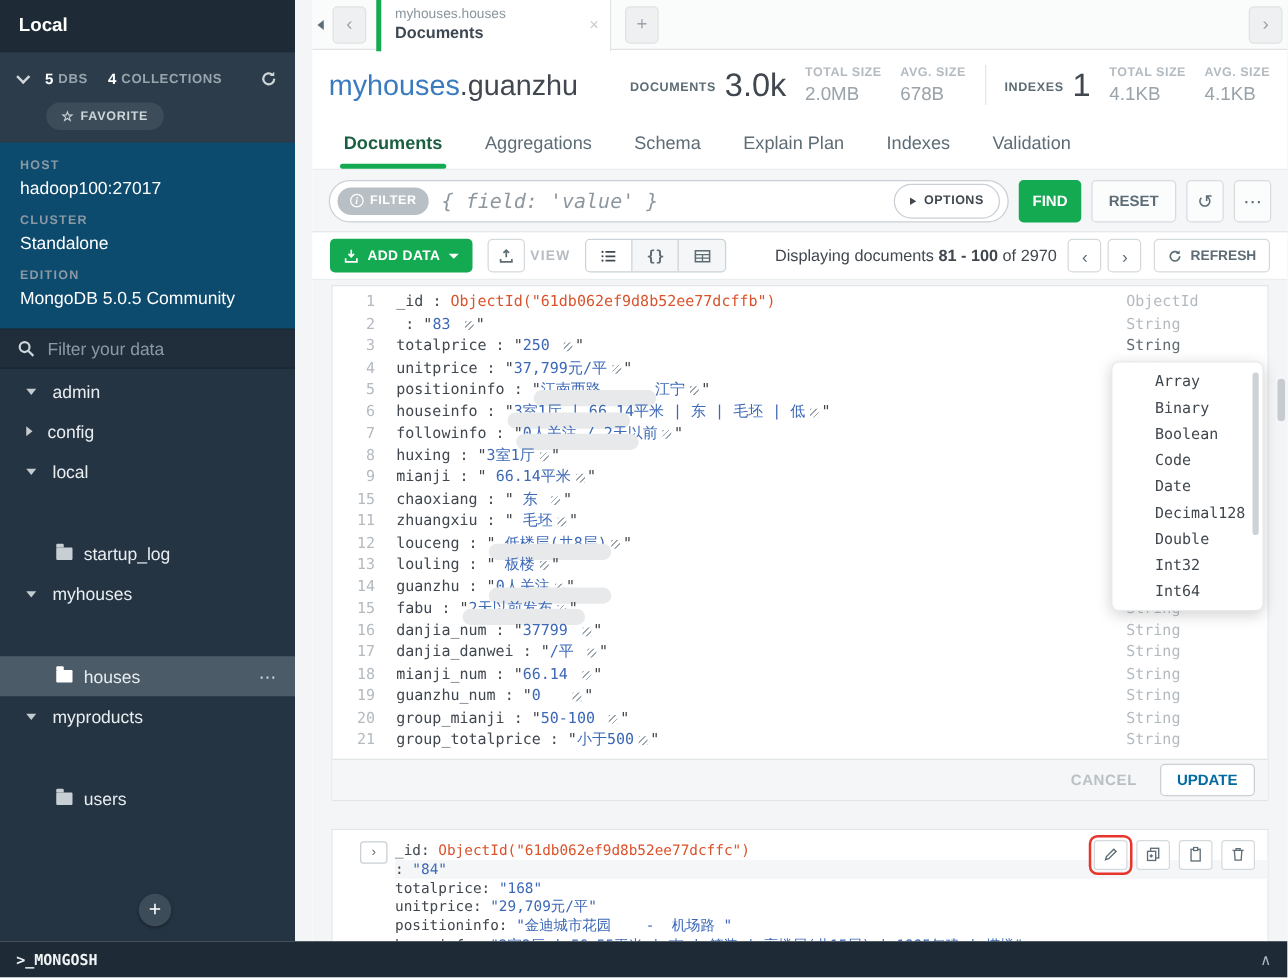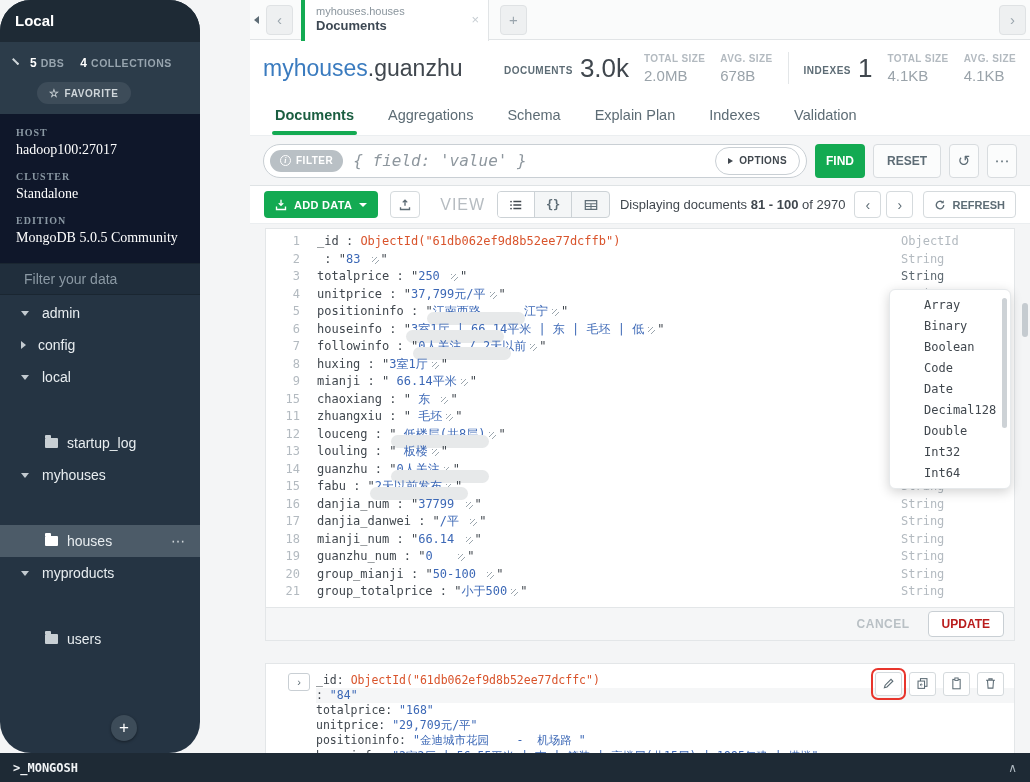--- a/index.html
+++ b/index.html
@@ -1,30 +1,30 @@
 <!DOCTYPE html>
 <html><head>
 <meta charset="utf-8">
 <style>
   * { margin:0; padding:0; box-sizing:border-box; }
   html,body { width:1030px; height:782px; }
   body { font-family:"Liberation Sans", sans-serif; position:relative; overflow:hidden; background:#f4f5f6; }
 
   
-  .sidebar { position:absolute; left:0; top:0; width:200px; height:753px; background:#253443; overflow:hidden;border-radius:31px; }
+  .sidebar { position:absolute; left:0; top:0; width:236px; height:753px; background:#253443; overflow:hidden; }
   .sb-title { height:42px; line-height:42px; background:#1e2a35; color:#fff; font-weight:bold; font-size:15px; padding-left:15px; }
   .sb-meta { background:#2c3c4a; padding:9px 0 10px 0; }
   .sb-meta-row { display:flex; align-items:center; padding:0 14px 0 16px; height:24px; }
   .chev-down { width:8px; height:8px; border-left:2px solid #cfd6da; border-bottom:2px solid #cfd6da; transform:rotate(-45deg) translateY(-2px); margin-right:12px; }
   .sb-meta-row .num { color:#fff; font-weight:bold; font-size:12px; margin-right:4px; }
   .sb-meta-row .lbl { color:#97a4ae; font-weight:bold; font-size:10.5px; letter-spacing:.5px; margin-right:16px; }
   .sb-meta-row svg { margin-left:auto; }
   .fav { margin:7px 0 0 37px; height:22px; border-radius:11px; background:#3d4c59; border:none; color:#cfd6da; font-size:10px; font-weight:bold; letter-spacing:.6px; padding:0 12px; display:flex; align-items:center; gap:5px; cursor:pointer; }
   .fav .star { font-size:11px; }
-  .sb-host { padding:13px 16px 4px 16px; background:#0f172a;font-family:Liberation Serif, serif; }
+  .sb-host { padding:13px 16px 4px 16px; background:#0c4a6e; }
   .sb-host .grp { margin-bottom:13px; }
   .sb-host .glbl { font-size:10px; font-weight:bold; color:#8b99a4; letter-spacing:1px; }
   .sb-host .gval { font-size:14px; color:#fff; margin-top:4px; }
   .sb-search { height:32px; background:#202e3c; display:flex; align-items:center; gap:10px; padding-left:14px; border-top:1px solid #1a2631; border-bottom:1px solid #1a2631; }
   .sb-search input { background:transparent; border:none; outline:none; color:#cfd6da; font-size:14px; width:190px; }
   .sb-search input::placeholder { color:#8b99a4; }
   .sb-tree { padding-top:2px; }
   .ti { display:flex; align-items:center; height:32px; padding-left:21px; color:#e8edf0; font-size:14px; cursor:pointer; }
   .ti .caret { width:0; height:0; border-left:4px solid transparent; border-right:4px solid transparent; border-top:5px solid #c3cad0; margin-right:13px; }
   .ti.caret-right .caret { border:none; border-top:4px solid transparent; border-bottom:4px solid transparent; border-left:5px solid #c3cad0; margin-right:12px; }
@@ -85,21 +85,21 @@
   .qoptions { margin-left:auto; margin-right:1px; height:28px; border-radius:14px; background:#fff; border:1px solid #c9cfd4; display:flex; align-items:center; gap:6px; padding:0 12px; font-size:10px; font-weight:bold; color:#40474e; letter-spacing:.4px; cursor:pointer; }
   .qoptions i { width:0; height:0; border-top:3.5px solid transparent; border-bottom:3.5px solid transparent; border-left:5px solid #40474e; }
   .btn-find { height:34px; padding:0 11px; background:#13aa52; border:none; border-radius:4px; color:#fff; font-size:12px; font-weight:bold; cursor:pointer; }
   .btn-flat { height:34px; padding:0 13px; background:#fbfcfc; border:1px solid #d8dcdf; border-radius:4px; color:#5d6c75; font-size:12px; font-weight:bold; cursor:pointer; }
   .btn-sq { width:30px; padding:0; font-size:15px; font-weight:normal; }
 
   .doctoolbar { height:38px; background:#fff; border-bottom:1px solid #ebeef0; display:flex; align-items:center; padding:0 14px; flex:none; }
   .btn-add { height:27px; background:#13aa52; border:none; border-radius:4px; color:#fff; display:flex; align-items:center; gap:7px; padding:0 11px; font-size:11px; font-weight:bold; letter-spacing:.3px; cursor:pointer; }
   .btn-add i.cdown { width:0; height:0; border-left:4px solid transparent; border-right:4px solid transparent; border-top:4px solid #fff; }
   .btn-export { margin-left:12px; width:30px; height:27px; background:#fff; border:1px solid #d5dadd; border-radius:4px; display:flex; align-items:center; justify-content:center; cursor:pointer; color:#5d6c75; }
-  .view-lbl { margin-left:20px; font-size:16px; font-weight:normal; color:#b6bcc1; letter-spacing:1px; }
+  .view-lbl { margin-left:4px; font-size:11px; font-weight:bold; color:#b6bcc1; letter-spacing:1px; }
   .seg-group { margin-left:12px; display:flex; height:27px; border:1px solid #ccd2d6; border-radius:4px; overflow:hidden; background:#f4f6f7; }
   .seg { width:37px; display:flex; align-items:center; justify-content:center; border-right:1px solid #ccd2d6; color:#5d6c75; cursor:pointer; font-family:"DejaVu Sans Mono", monospace; font-size:12px; font-weight:bold; }
   .seg:last-child { border-right:none; }
   .seg.active { background:#fff; }
   .tb-spacer { flex:1; }
   .disp { font-size:13px; color:#40474e; margin-right:9px; white-space:pre; }
   .disp .range { font-weight:bold; }
   .nav-sq { width:27px; height:27px; background:#fff; border:1px solid #d5dadd; border-radius:4px; color:#5d6c75; font-size:14px; display:flex; align-items:center; justify-content:center; cursor:pointer; }
   .nav-sq + .nav-sq { margin-left:5px; }
   .btn-refresh { margin-left:10px; height:27px; background:#fff; border:1px solid #d5dadd; border-radius:4px; display:flex; align-items:center; gap:6px; padding:0 10px; font-size:11px; font-weight:bold; color:#5d6c75; cursor:pointer; }
@@ -120,21 +120,21 @@
   .erow .oid { display:none; }
   .erow.objectid .oid { display:inline; color:#d9542c; }
   .vwrap { position:relative; }
   .pillover { display:none; }
   .erow.obscured .pillover { display:block; position:absolute; left:2px; bottom:-7px; width:98px; height:13px; background:#e7e9ea; border-radius:7px; }
   .dropdown { position:absolute; left:623px; top:60px; width:122px; height:200px; background:#fff; border:1px solid #e6e9eb; border-radius:6px; box-shadow:0 3px 12px rgba(0,0,0,.18); z-index:5; padding:5px 0; }
   .dd-item { height:21px; line-height:21px; padding-left:34px; font-family:"DejaVu Sans Mono", monospace; font-size:12px; color:#40474e; cursor:pointer; }
   .dd-scroll { position:absolute; right:3px; top:8px; width:5px; height:130px; background:#cdd2d6; border-radius:2.5px; }
   .card1-footer { height:33px; background:#f5f6f7; border-top:1px solid #e3e6e8; display:flex; align-items:center; justify-content:flex-end; gap:18px; padding-right:10px; }
   .cancel-lbl { font-size:12px; font-weight:bold; color:#b9c0c5; letter-spacing:.5px; cursor:pointer; }
-  .btn-update { height:26px; padding:0 13px; background:#fff; border:1px solid #c9cfd4; border-radius:4px; font-size:12px; font-weight:bold; color:#b91c1c; cursor:pointer; }
+  .btn-update { height:26px; padding:0 13px; background:#fff; border:1px solid #c9cfd4; border-radius:4px; font-size:12px; font-weight:bold; color:#0369a1; cursor:pointer; }
 
   .card2 { margin-top:22px; height:112px; padding-top:9px; }
   .expand-btn { position:absolute; left:22px; top:9px; width:22px; height:18px; background:#fff; border:1px solid #c9cfd4; border-radius:3px; color:#5d6c75; font-size:11px; display:flex; align-items:center; justify-content:center; cursor:pointer; }
   .prows { margin-left:50px; font-family:"DejaVu Sans Mono", monospace; font-size:11.5px; }
   .prow { line-height:15.2px; white-space:pre; }
   .prow.shade { background:#f5f6f7; }
   .pfield { color:#40474e; }
   .pval { color:#3c68b6; }
   .prow .poid { display:none; }
   .prow.objectid .poid { display:inline; color:#d9542c; }

